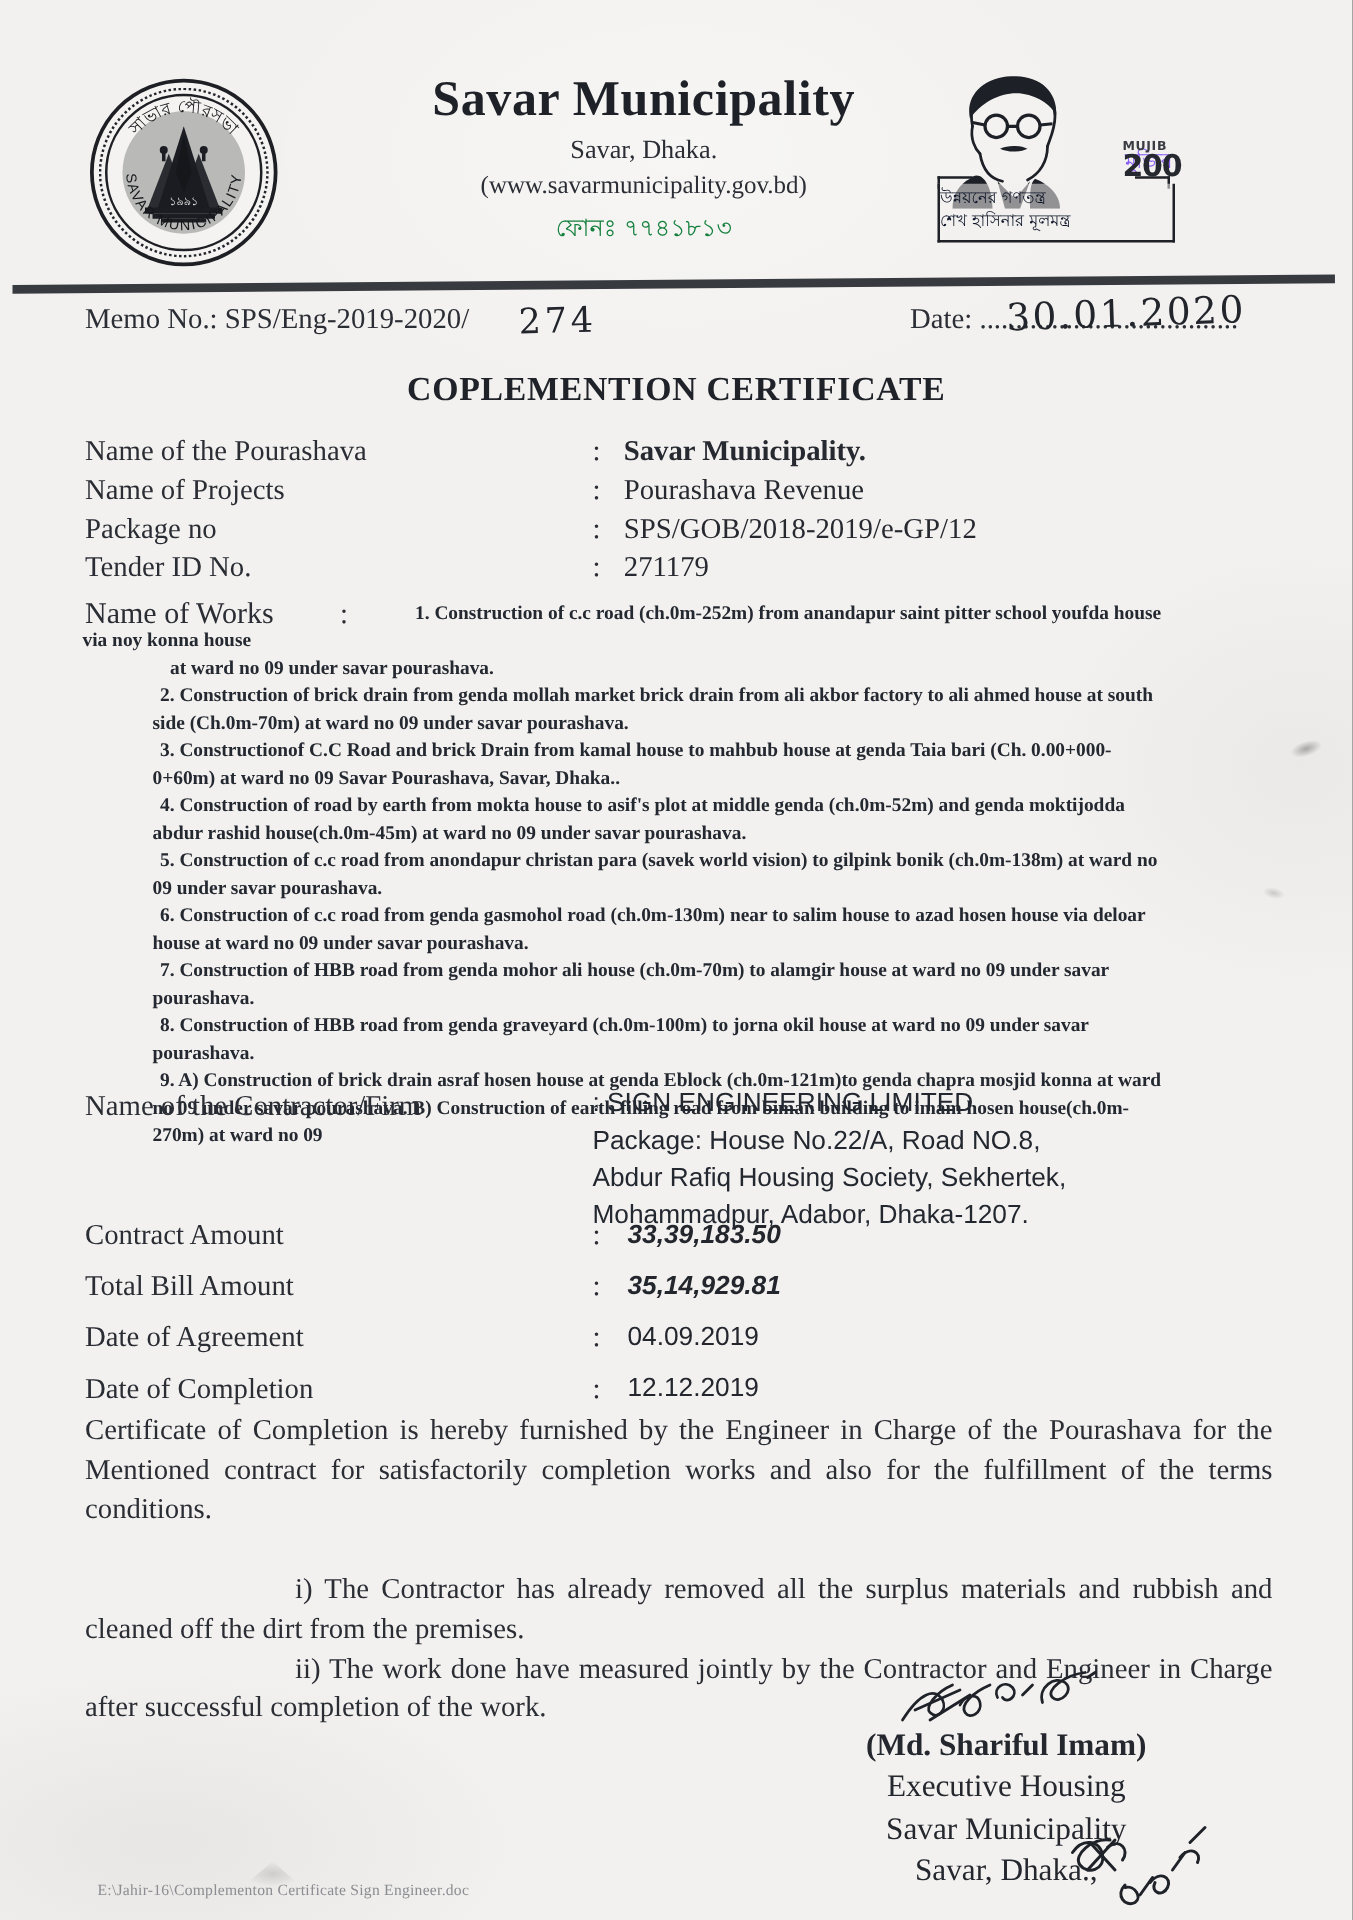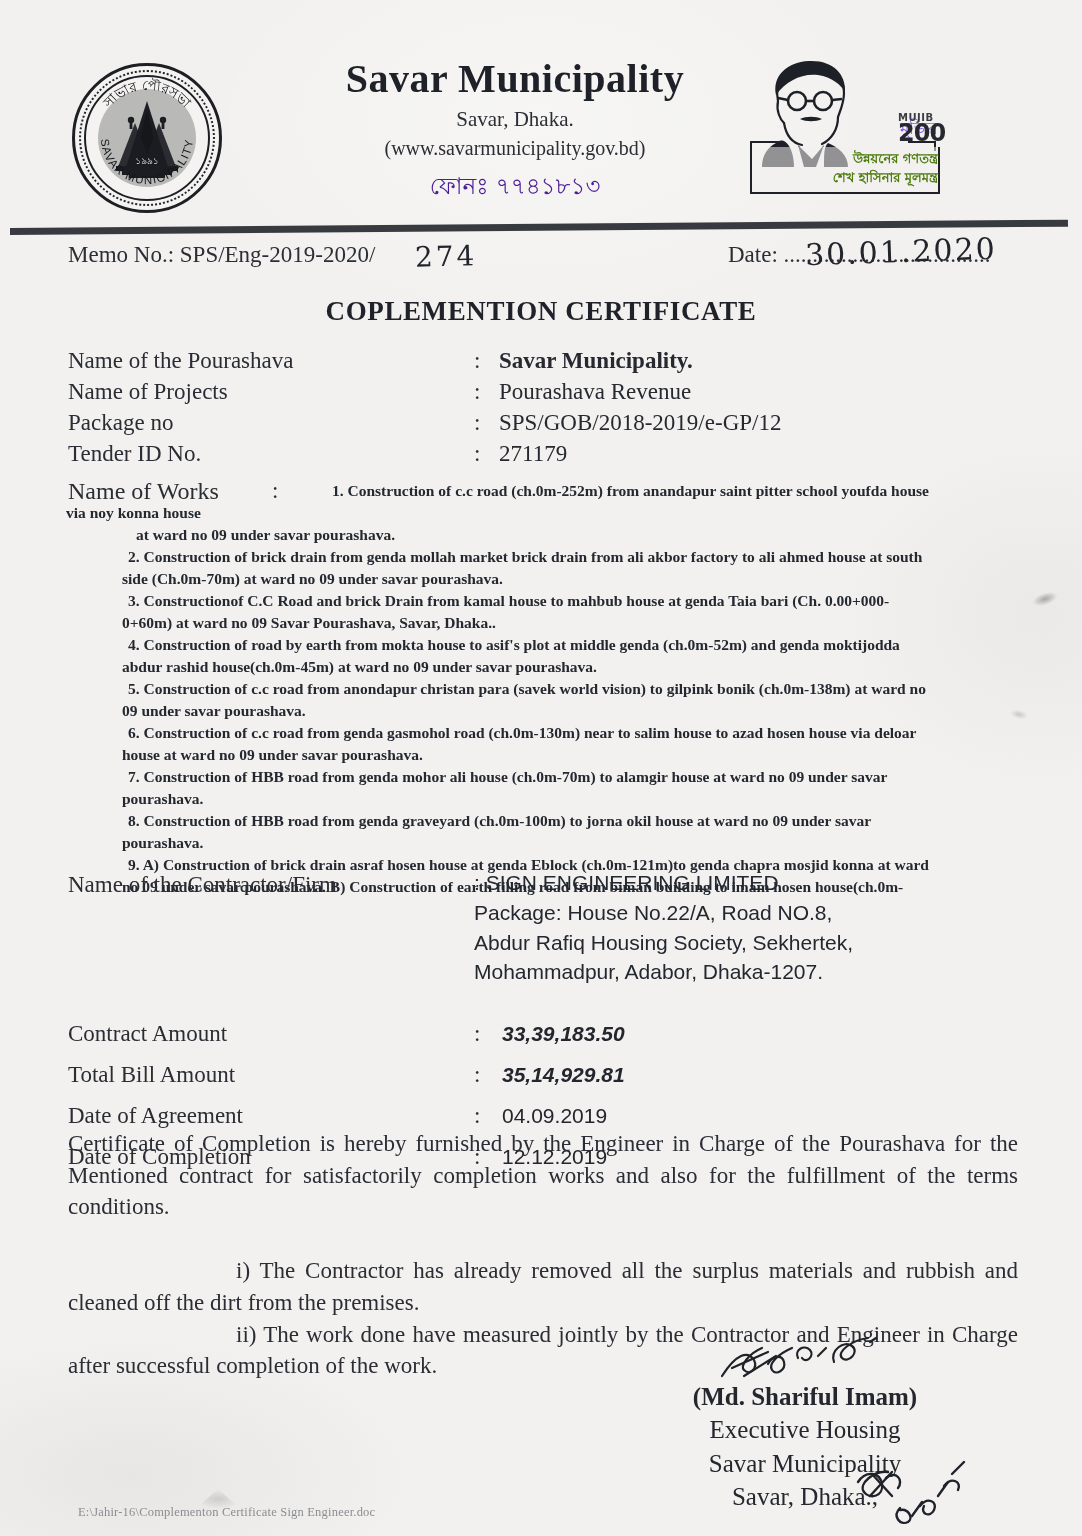--- a/index.html
+++ b/index.html
@@ -79,23 +79,23 @@
     font-size: 21px;
     margin-top: 7px;
     color: #2b2e35;
   }
   .org-web {
     font-size: 20px;
     margin-top: 5px;
     color: #2b2e35;
   }
   .org-phone {
-    font-size: 23px;
+    font-size: 19px;
     margin-top: 8px;
-    color: #4c1d95;
+    color: #15803d;
     font-family: "DejaVu Sans", sans-serif;
   }
 
   .mujib {
     position: absolute;
     left: 748px; top: 55px;
     width: 195px; height: 140px;
   }
   .mujib .portrait { position: absolute; left: 6px; top: 0; width: 115px; height: 112px; }
   .mujib .logo-m {
@@ -113,27 +113,26 @@
     line-height: 0.92;
   }
   .mujib .logo-100 .l1 { font-family: "DejaVu Sans", sans-serif; font-size: 10px; font-weight: bold; color: #3a3d43; letter-spacing: 0.5px;}
   .mujib .logo-100 .l2 { font-family: "DejaVu Sans", sans-serif; font-size: 24px; font-weight: bold; color: #25282e; letter-spacing: -1px;}
   .mujib .slogan {
     position: absolute; left: 2px; top: 92px;
     width: 186px;
     border: 2px solid #1e2127;
     border-top: none;
     padding: 3px 0 4px 0;
-    text-align: right;
+    text-align: left;
     font-family: "DejaVu Sans", sans-serif;
     font-size: 13px;
     line-height: 1.45;
-    color: #4d7c0f;
+    color: #0f172a;
     background: rgba(242,241,239,0.55);
-    font-weight: bold;
   }
   .mujib .slogan-cap {
     position: absolute; left: 2px; top: 86px; width: 186px;
     display: flex; justify-content: space-between;
   }
   .mujib .slogan-cap i { display: block; width: 26px; height: 8px; border-top: 2px solid #1e2127; }
   .mujib .slogan-cap i:first-child { border-left: 2px solid #1e2127; }
   .mujib .slogan-cap i:last-child { border-right: 2px solid #1e2127; }
 
   .rule {
@@ -253,21 +252,21 @@
     position: absolute; left: 474px; top: 868px;
     width: 520px;
     font-family: "Liberation Sans", sans-serif;
     font-size: 21px;
     line-height: 1.42;
     color: #232730;
   }
   .contractor-val .name { font-weight: normal; }
 
   
-  .amounts { position: absolute; left: 0; top: 1021px; width: 1082px; }
+  .amounts { position: absolute; left: 0; top: 975px; width: 1082px; }
   .arow { position: relative; height: 41px; }
   .alabel { position: absolute; left: 68px; top: 0; font-size: 23px; color: #2a2d34; }
   .acolon { position: absolute; left: 474px; top: 0; font-size: 23px; color: #2a2d34; }
   .aval {
     position: absolute; left: 502px; top: 1px;
     font-family: "Liberation Sans", sans-serif;
     font-size: 21px;
     color: #23262d;
   }
   .aval.money { font-weight: bold; font-style: italic; }
@@ -475,20 +474,21 @@
     <p class="wi-n">5. Construction of  c.c  road from anondapur christan para (savek world vision) to gilpink bonik (ch.0m-138m) at ward no</p>
     <p class="wi-out">09 under  savar pourashava.</p>
     <p class="wi-n">6.  Construction of  c.c  road from genda gasmohol road (ch.0m-130m)  near to salim house to azad hosen house via deloar</p>
     <p class="wi-out">house at ward no 09 under savar pourashava.</p>
     <p class="wi-n">7.  Construction of HBB  road from genda mohor ali house (ch.0m-70m) to alamgir  house at ward no 09 under savar</p>
     <p class="wi-out">pourashava.</p>
     <p class="wi">8. Construction of HBB  road from genda graveyard (ch.0m-100m) to jorna okil  house at ward no 09 under savar</p>
     <p class="wi-out">pourashava.</p>
     <p class="wi">9. A) Construction of brick drain asraf hosen  house at genda Eblock (ch.0m-121m)to genda chapra mosjid  konna  at ward</p>
     <p class="wi-out">no 09 under savar pourashava. B) Construction of earth filling road from biman building to imam  hosen house(ch.0m-</p>
+    <p class="wi-out">270m) at ward no 09</p>
   </div>
 
   <div class="flick-1"></div>
   <div class="flick-2"></div>
 
   <div class="contractor-lbl">Name of the Contractor/Firm</div>
   <div class="contractor-val">
     <div class="name">: SIGN ENGINEERING LIMITED</div>
     <div>Package: House No.22/A, Road NO.8,</div>
     <div>Abdur Rafiq Housing Society, Sekhertek,</div>

